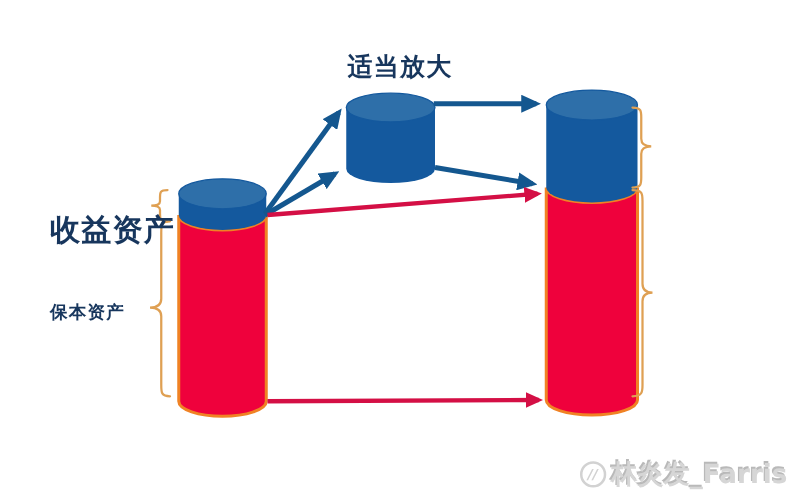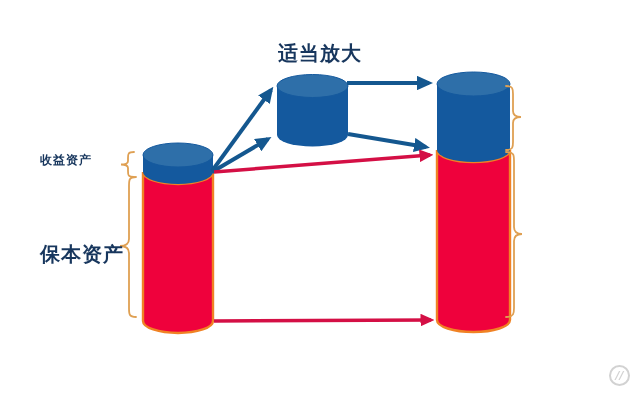--- a/index.html
+++ b/index.html
@@ -6,22 +6,22 @@
   .stage{
     position:relative;width:640px;height:400px;background:#ffffff;
     overflow:hidden;font-family:"DejaVu Sans","Liberation Sans",sans-serif;
   }
   .stage svg{position:absolute;left:0;top:0;}
   .lbl{
     position:absolute;color:#17365D;font-weight:bold;white-space:nowrap;
     font-family:"DejaVu Sans","Liberation Sans",sans-serif;
   }
   .lbl-top{left:278px;top:40px;width:86px;font-size:20px;letter-spacing:1px;}
-  .lbl-income{left:40px;top:152px;font-size:12px;letter-spacing:1px;}
-  .lbl-principal{left:40px;top:241px;font-size:20px;letter-spacing:1px;}
+  .lbl-income{left:40px;top:168px;font-size:24px;letter-spacing:1px;}
+  .lbl-principal{left:40px;top:241px;font-size:14px;letter-spacing:1px;}
   .lbl-appreciation{left:532px;top:104px;font-size:19px;letter-spacing:1px;}
   .lbl-guarantee{left:532px;top:230px;font-size:19px;letter-spacing:1px;}
   .watermark{
     position:absolute;right:10px;top:365px;display:flex;align-items:center;gap:4px;
     color:#d6d6d6;font-weight:bold;font-size:21px;
     text-shadow:-1px -1px 0 #b9b9b9, 1px 1px 1px #ffffff;
   }
   .wm-circle{
     display:inline-flex;align-items:center;justify-content:center;
     width:17px;height:17px;border:2px solid #d2d2d2;border-radius:50%;
@@ -77,15 +77,16 @@
       <path d="M 506,152 C 514,152 514,155 514,161 L 514,227 Q 514,234 522,234 Q 514,234 514,241 L 514,308 C 514,313 514,317 506,317"></path>
     </g>
   </svg>
 
   <div class="lbl lbl-top">适当放大</div>
   <div class="lbl lbl-income">收益资产</div>
   <div class="lbl lbl-principal">保本资产</div>
 
   <div class="watermark">
     <span class="wm-circle">//</span>
+    <span>林炎发_Farris</span>
   </div>
 
 </div>
 
 </body></html>

